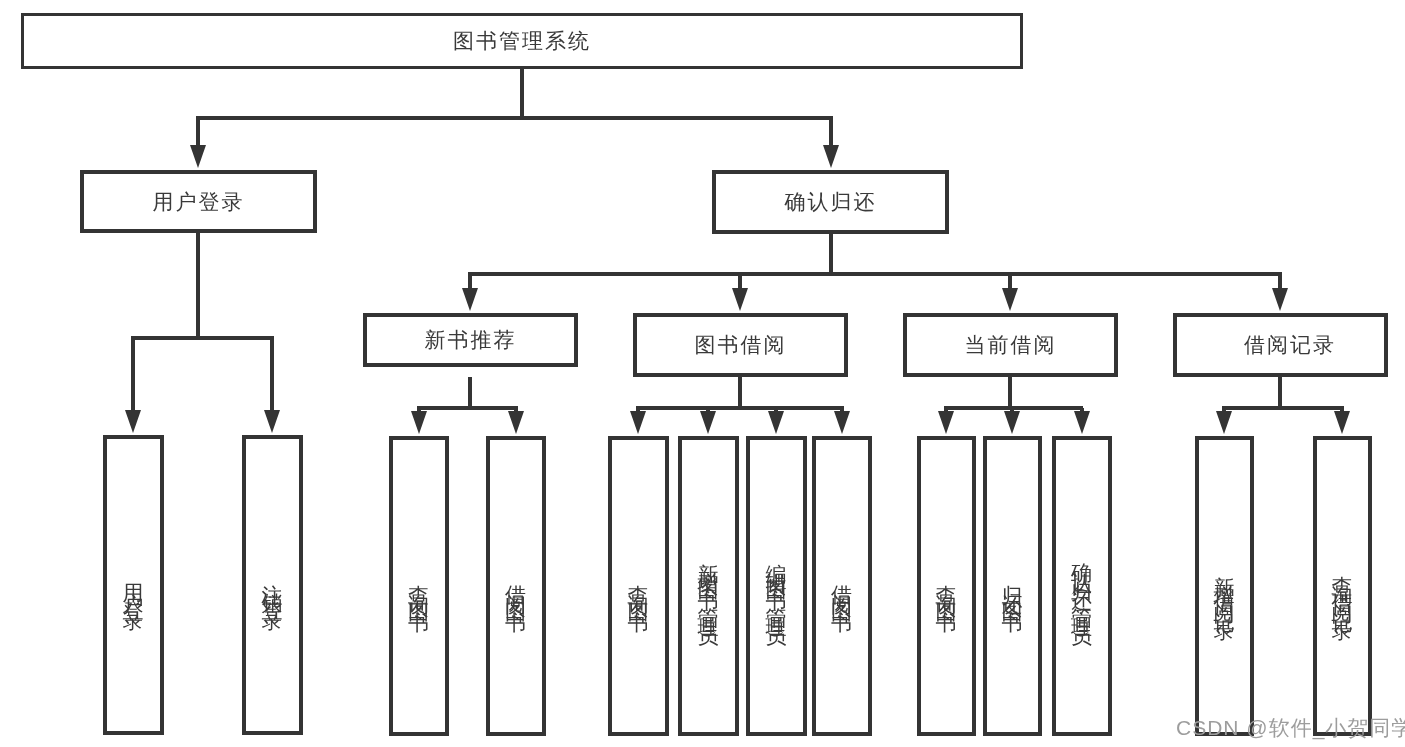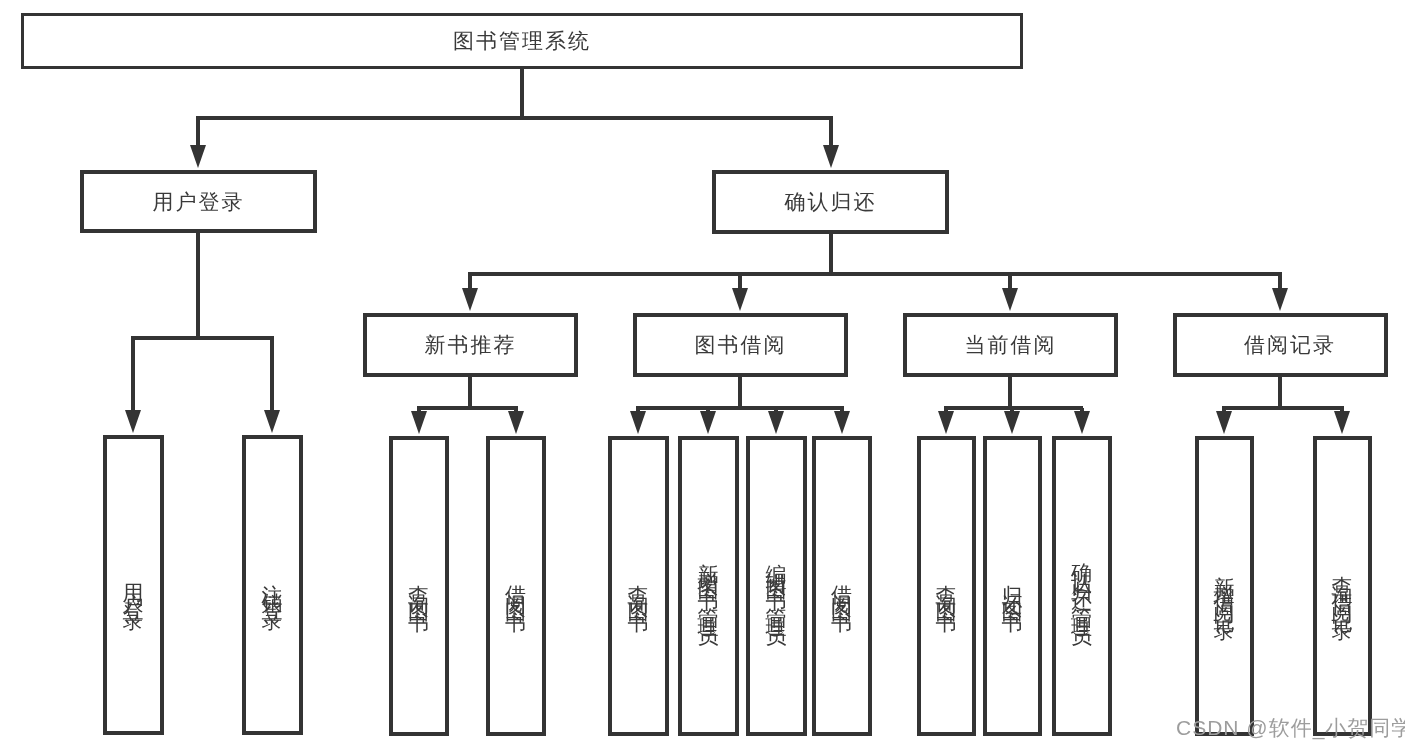--- a/index.html
+++ b/index.html
@@ -131,21 +131,21 @@
     <span>图书管理系统</span>
   </div>
 
   <div class="box" style="left:80px; top:170px; width:237px; height:63px;">
     <span>用户登录</span>
   </div>
   <div class="box" style="left:712px; top:170px; width:237px; height:64px;">
     <span>确认归还</span>
   </div>
 
-  <div class="box" style="left:363px; top:313px; width:215px; height:64px;">
+  <div class="box" style="left:363px; top:313px; width:215px; height:54px;">
     <span>新书推荐</span>
   </div>
   <div class="box" style="left:633px; top:313px; width:215px; height:64px;">
     <span>图书借阅</span>
   </div>
   <div class="box" style="left:903px; top:313px; width:215px; height:64px;">
     <span>当前借阅</span>
   </div>
   <div class="box" style="left:1173px; top:313px; width:215px; height:64px;padding-left:19px;">
     <span>借阅记录</span>

